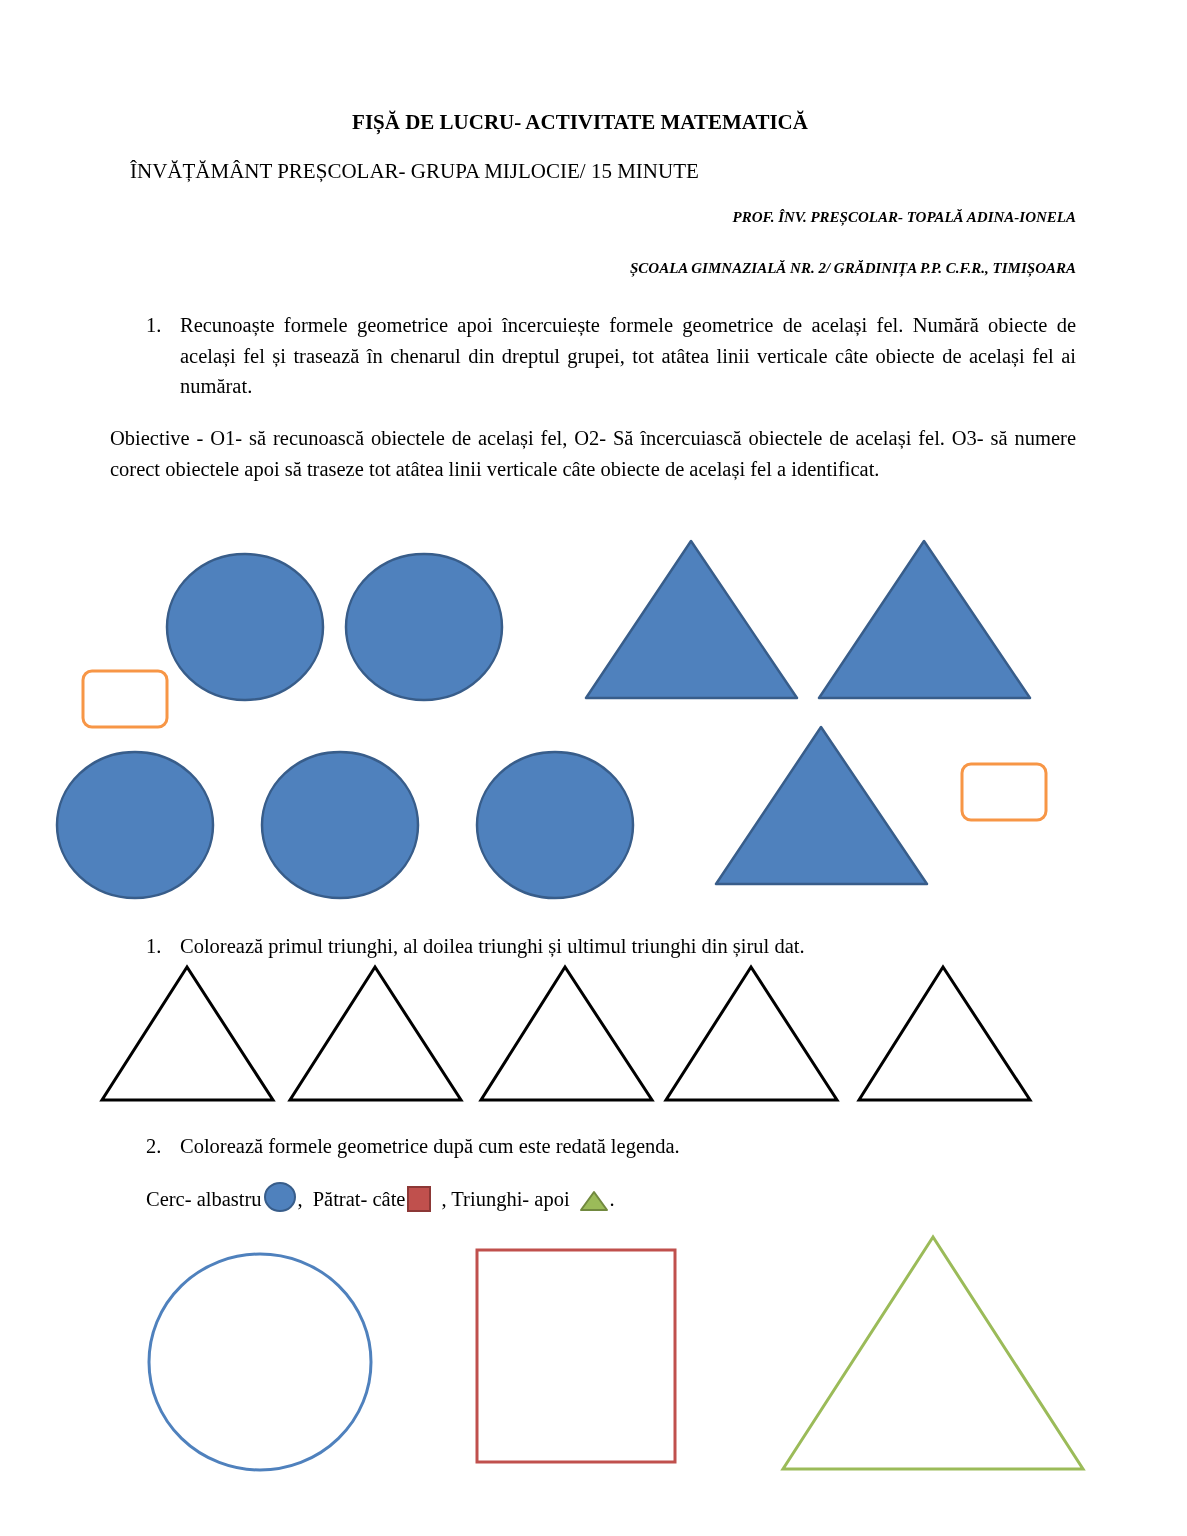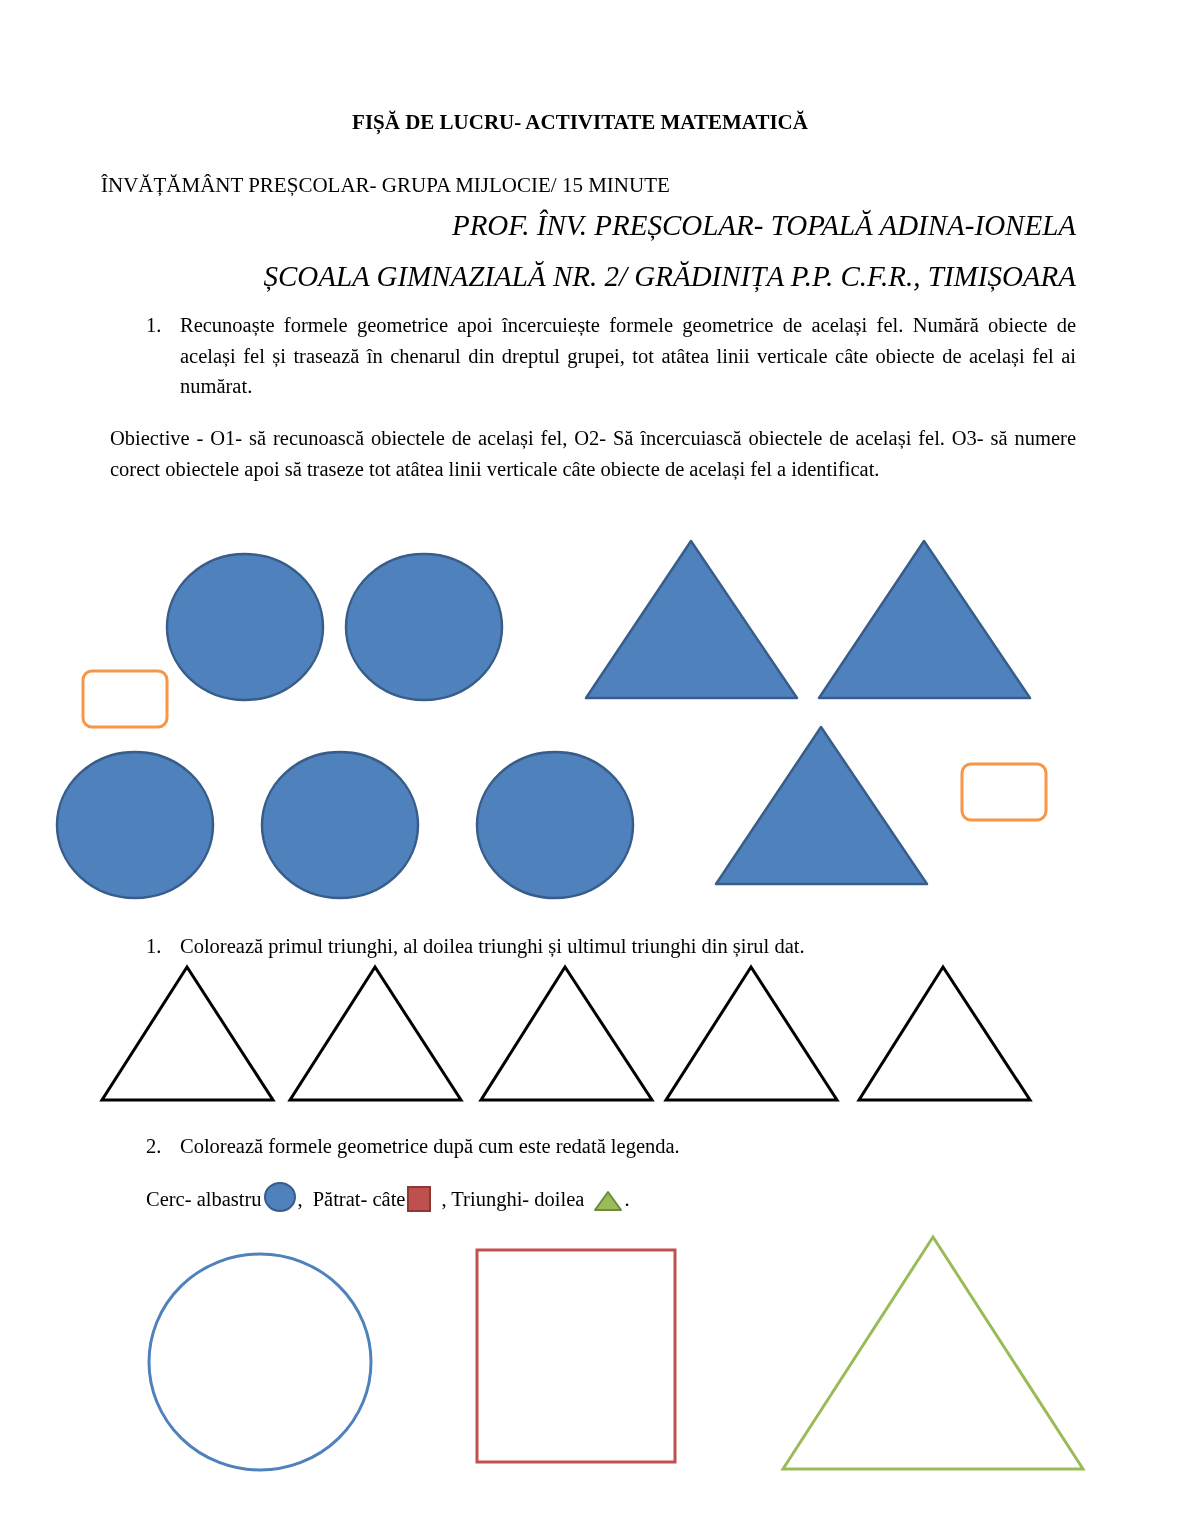--- a/index.html
+++ b/index.html
@@ -2,22 +2,22 @@
 <html><head>
   <meta charset="utf-8">
   <style>
     html, body { margin: 0; padding: 0; background: #ffffff; }
     body {
       width: 1187px; height: 1536px; position: relative; overflow: hidden;
       font-family: "Liberation Serif", "DejaVu Serif", serif; color: #000;
     }
     .abs { position: absolute; }
     .title { left: 0; width: 1160px; top: 110px; text-align: center; font-weight: bold; font-size: 21px; }
-    .subtitle { left: 101px; top: 159px; font-size: 21px; margin-top: 14px; }
-    .right-line { right: 111px; top: 209px; font-weight: normal; font-style: italic; font-size: 29px; }
+    .subtitle { left: 130px; top: 159px; font-size: 21px; }
+    .right-line { right: 111px; top: 209px; font-weight: bold; font-style: italic; font-size: 15px; }
     .right-line2 { top: 260px; }
     .task { left: 146px; width: 930px; font-size: 20.5px; line-height: 30.5px; }
     .task .num { position: absolute; left: 0; top: 0; }
     .task .txt { margin-left: 34px; text-align: justify; text-align-last: left; }
     .task1 { top: 310px; }
     .objectives { left: 110px; width: 966px; top: 423px; font-size: 20.5px; line-height: 30.5px; text-align: justify; text-align-last: left; }
     .task2 { top: 931px; }
     .task3 { top: 1131px; }
     .legend { left: 146px; top: 1180px; font-size: 20.5px; line-height: 30px; white-space: nowrap; display: flex; align-items: flex-end; }
     .legend svg { display: inline-block; vertical-align: middle; }
@@ -85,19 +85,19 @@
   <svg width="36" height="34" viewBox="0 0 36 34">
     <ellipse cx="18" cy="17" rx="15" ry="14" fill="#4f81bd" stroke="#385d8a" stroke-width="2"></ellipse>
   </svg>
   <span>,</span>
   <span style="display:inline-block;width:10px"></span>
   <span>Pătrat- câte</span>
   <svg width="28" height="30" viewBox="0 0 28 30">
     <rect x="3" y="3" width="22" height="24" fill="#c0504d" stroke="#8c3836" stroke-width="2"></rect>
   </svg>
   <span style="display:inline-block;width:8px"></span>
-  <span>, Triunghi- doilea</span>
+  <span>, Triunghi- apoi</span>
   <span style="display:inline-block;width:8px"></span>
   <svg width="32" height="26" viewBox="0 0 32 26">
     <polygon points="16,4 3,22 29,22" fill="#9bbb59" stroke="#71893f" stroke-width="2" stroke-linejoin="round"></polygon>
   </svg>
   <span>.</span>
 </div>
 
 </body></html>

